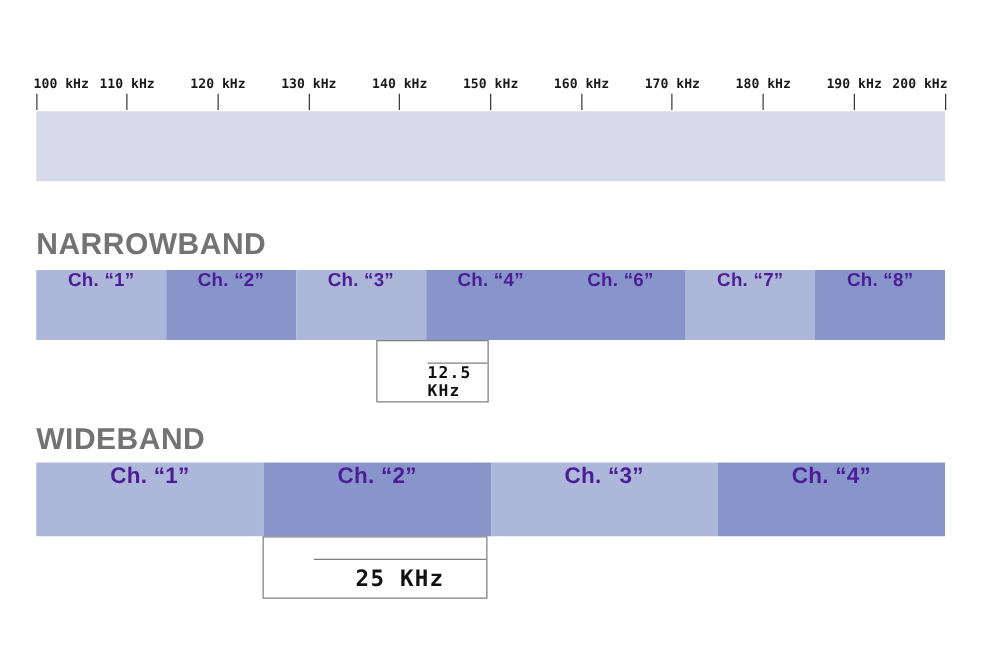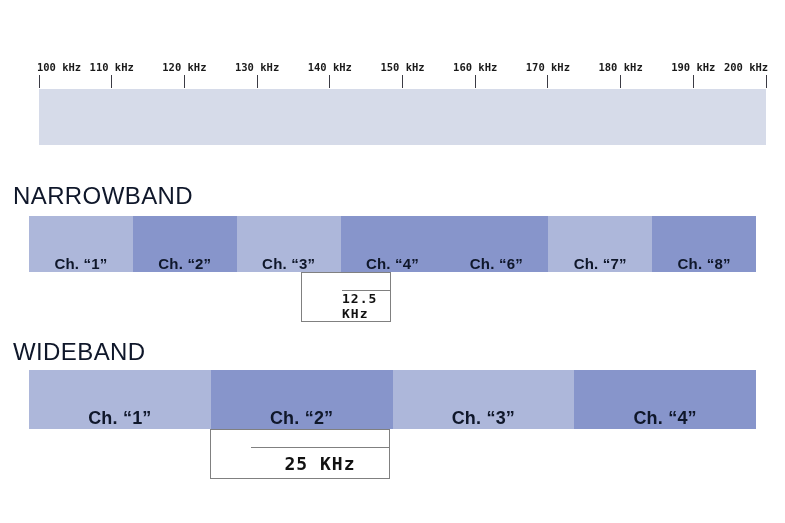--- a/index.html
+++ b/index.html
@@ -10,21 +10,21 @@
   body {
     width: 785px; height: 523px;
     position: relative;
     font-family: "Liberation Sans", sans-serif;
     overflow: hidden;
   }
 
   
   #scale-area {
     position: absolute;
-    left: 10px; top: 0;
+    left: 0; top: 0;
     width: 626px; height: 150px;
   }
   .scale-ticks {
     position: absolute;
     left: 29px; top: 62px;
     width: 727px; height: 28px;
   }
   .tick-group {
     position: absolute;
     top: 0;
@@ -54,47 +54,47 @@
   .band-strip {
     position: absolute;
     left: 29px; top: 89px;
     width: 727px; height: 56px;
     background: #d6dbe9;
   }
 
   
   .section-heading {
     position: absolute;
-    left: 13px;
+    left: 29px;
     font-family: "Liberation Sans", sans-serif;
     font-size: 24px;
-    font-weight: 400;
-    color: #0f172a;
+    font-weight: 700;
+    color: #737373;
     letter-spacing: 0.4px;
     white-space: nowrap;
   }
   #narrowband-heading { top: 182px; }
   #wideband-heading   { top: 338px; }
 
   
   .channel-bar {
     position: absolute;
     left: 29px;
     width: 727px;
     display: flex;
   }
   #narrowband-bar { top: 216px; height: 56px; }
   #wideband-bar   { top: 370px; height: 59px; }
 
   .channel {
     height: 100%;
     display: flex;
-    align-items: flex-end;
+    align-items: flex-start;
     justify-content: center;
-    color: #0f172a;
+    color: #4c1d95;
     white-space: nowrap;
   }
   #narrowband-bar .channel {
     font-size: 15px;
     font-weight: 600;
     letter-spacing: 0.2px;
   }
   #wideband-bar .channel {
     font-size: 18px;
     font-weight: 700;

